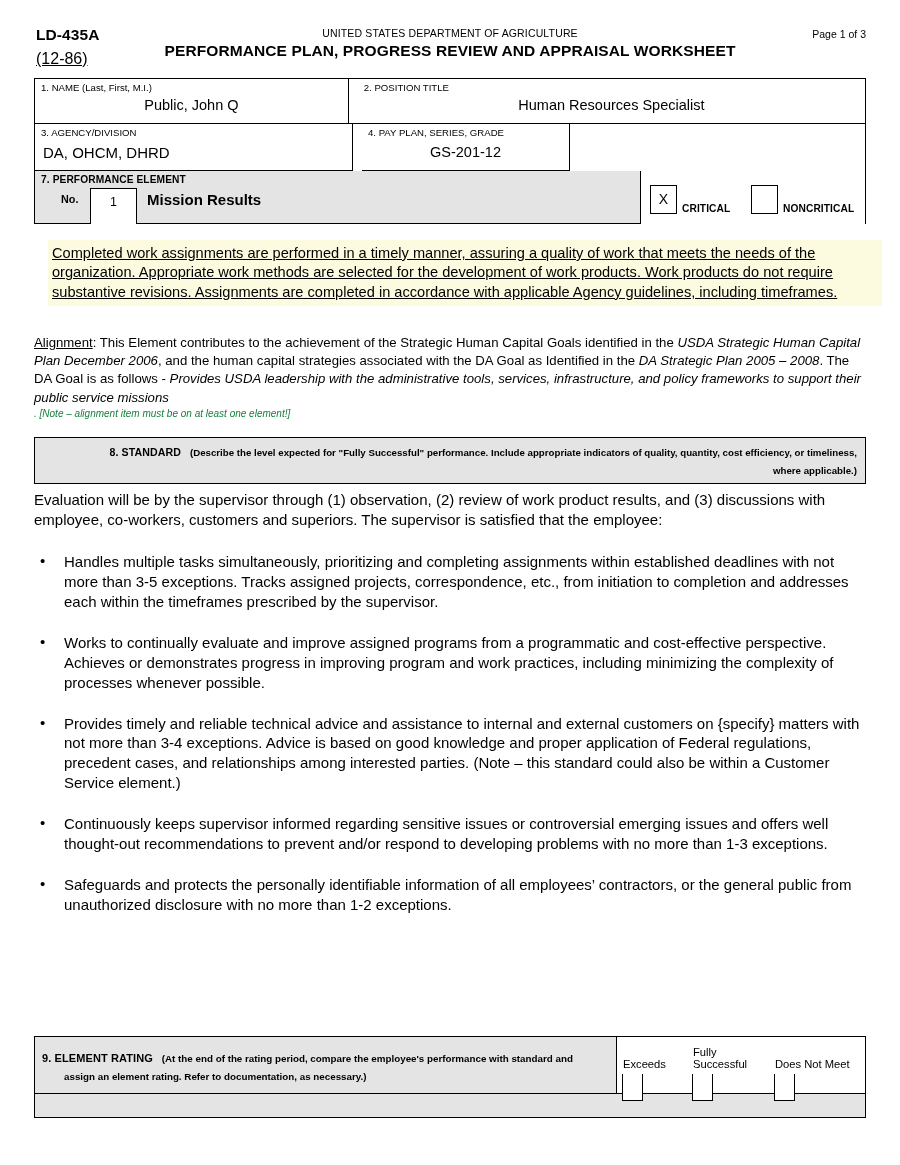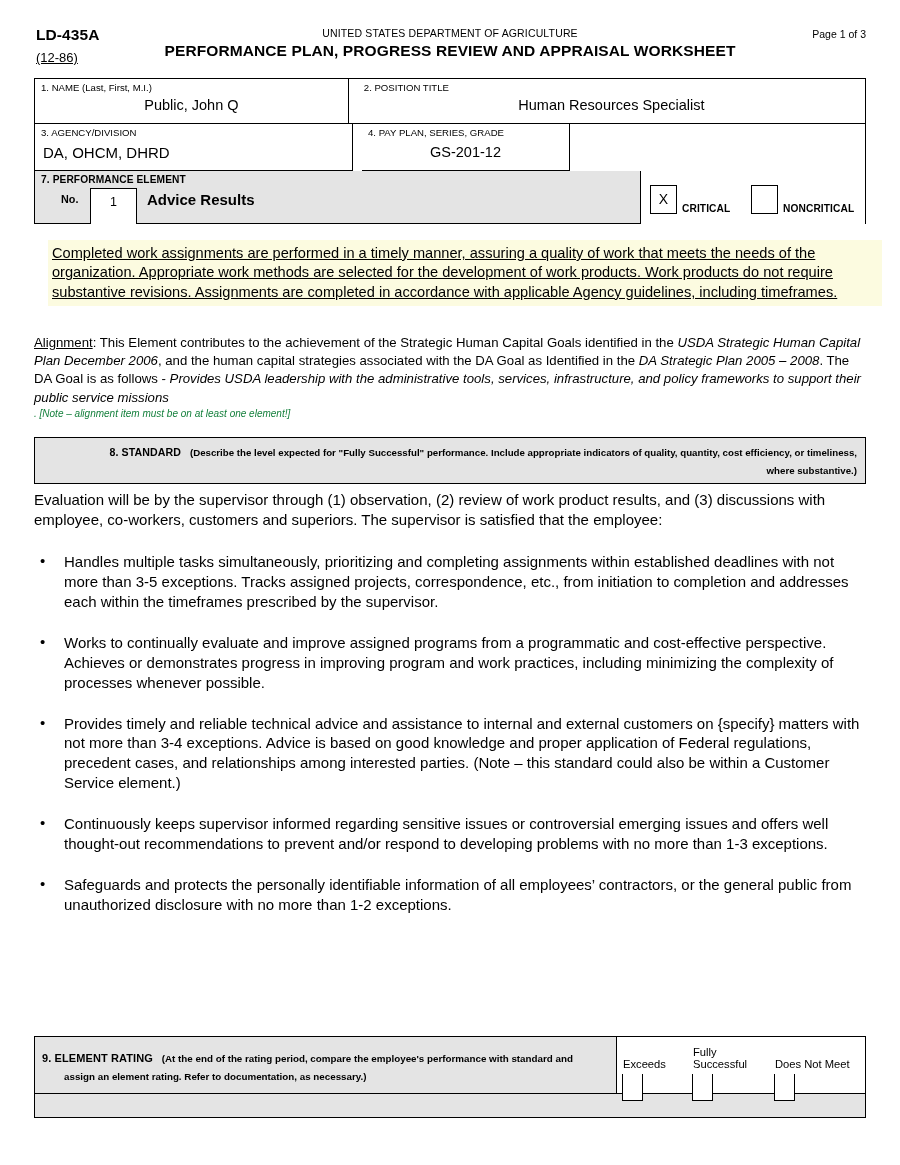--- a/index.html
+++ b/index.html
@@ -35,21 +35,21 @@
     left: 2px;
     top: 26px;
     font-size: 15.5px;
     font-weight: bold;
     letter-spacing: 0.1px;
   }
   .hdr-rev {
     position: absolute;
     left: 2px;
     top: 50px;
-    font-size: 13px;
+    font-size: 16px;
     text-decoration: underline;
   }
   .hdr-agency {
     position: absolute;
     left: 0;
     right: 0;
     top: 27px;
     text-align: center;
     font-size: 10.5px;
     letter-spacing: 0.15px;
@@ -367,41 +367,41 @@
       <div class="cell c-pay">
         <div class="lbl">4.  PAY PLAN, SERIES, GRADE</div>
         <div class="val" style="padding-top:6px;">GS-201-12</div>
       </div>
     </div>
 
     <div class="row r3">
       <div class="pe-label">7.  PERFORMANCE ELEMENT</div>
       <div class="pe-no">No.</div>
       <div class="pe-numbox">1</div>
-      <div class="pe-title">Advice Results</div>
+      <div class="pe-title">Mission Results</div>
       <div class="pe-right">
         <div class="cbox crit">X</div>
         <div class="cb-lbl crit">CRITICAL</div>
         <div class="cbox noncrit"></div>
         <div class="cb-lbl noncrit">NONCRITICAL</div>
       </div>
     </div>
 
   </div>
 
   <div class="highlight">Completed work assignments are performed in a timely manner, assuring a quality of work that meets the needs of the organization. Appropriate work methods are selected for the development of work products. Work products do not require substantive revisions. Assignments are completed in accordance with applicable Agency guidelines, including timeframes.</div>
 
   <div class="alignment">
     <span><u>Alignment</u><span>:</span><span>  This Element contributes to the achievement of the Strategic Human Capital Goals identified in the </span><i>USDA Strategic Human Capital Plan December 2006</i><span>, and the human capital strategies associated with the DA Goal as Identified in the </span><i>DA Strategic Plan 2005 – 2008</i><span>.  The DA Goal is as follows - </span><i>Provides USDA leadership with the administrative tools, services, infrastructure, and policy frameworks to support their public service missions</i></span>
     <div class="note-red">. [Note – alignment item must be on at least one element!]</div>
   </div>
 
   <div class="std-bar">
     <div><span class="t1">8.  STANDARD</span>&nbsp;&nbsp;<span class="t2">(Describe the level expected for "Fully Successful" performance.  Include appropriate indicators of quality, quantity, cost efficiency, or timeliness,</span></div>
-    <div class="std-l2"><span class="t2">where substantive.)</span></div>
+    <div class="std-l2"><span class="t2">where applicable.)</span></div>
   </div>
 
   <div class="body-wrap">
     <div class="intro">Evaluation will be by the supervisor through (1) observation, (2) review of work product results, and (3) discussions with employee, co-workers, customers and superiors.  The supervisor is satisfied that the employee:</div>
     <div class="blist">
       <div class="bitem">
         <span class="bullet">•</span>
         <span>Handles multiple tasks simultaneously, prioritizing and completing assignments within established deadlines with not more than 3-5 exceptions.  Tracks assigned projects, correspondence, etc., from initiation to completion and addresses each within the timeframes prescribed by the supervisor.</span>
       </div>
       <div class="bitem">

